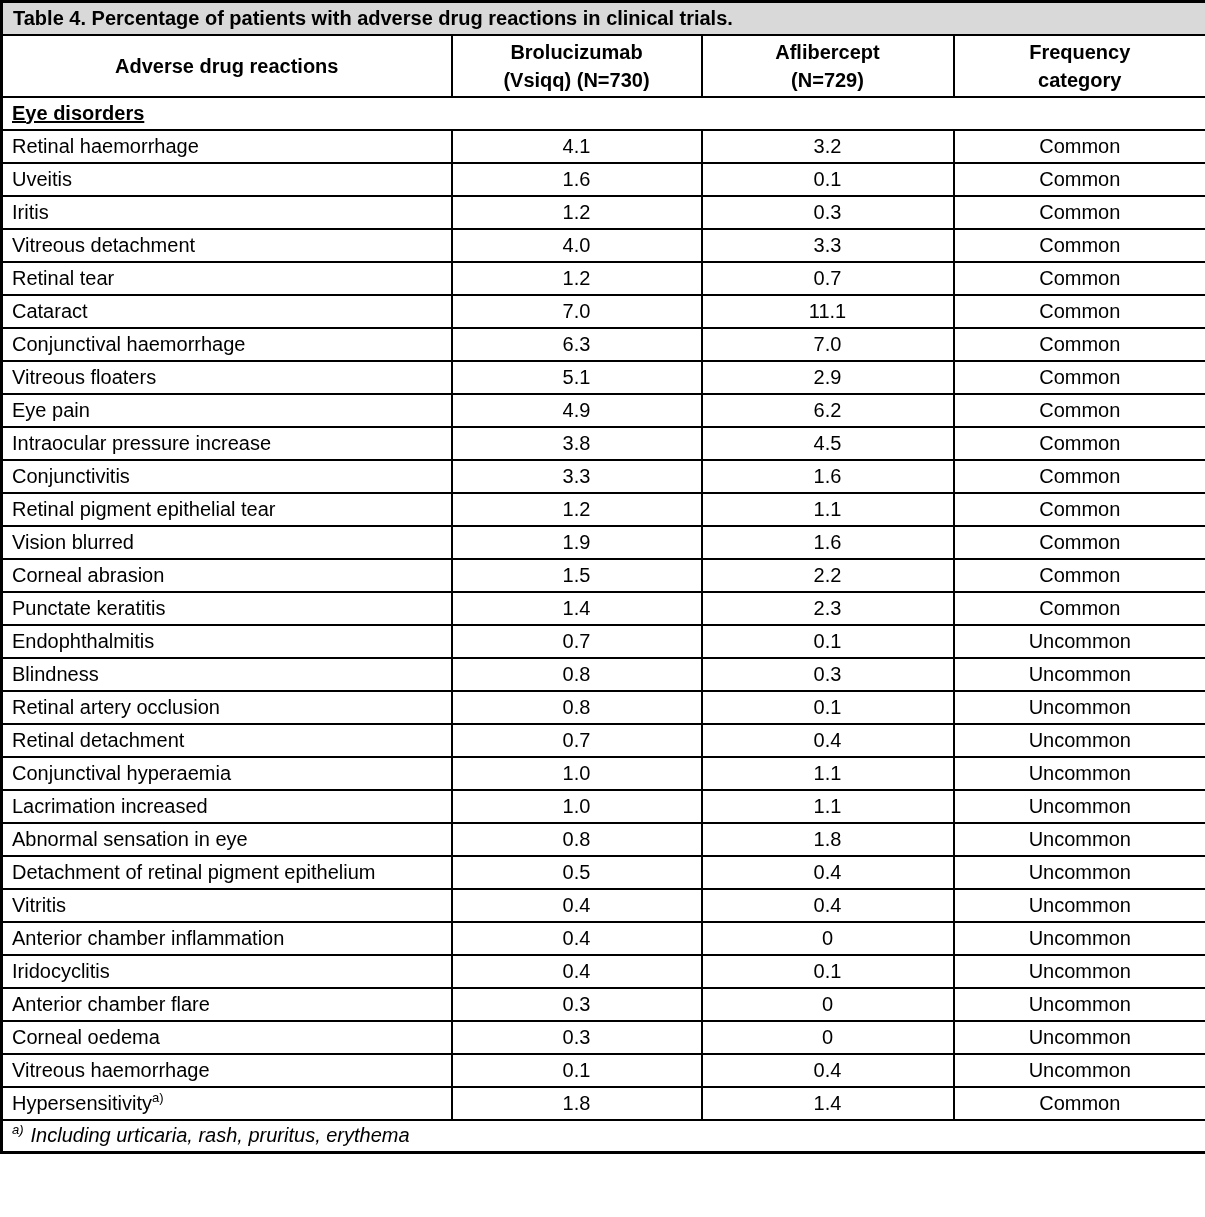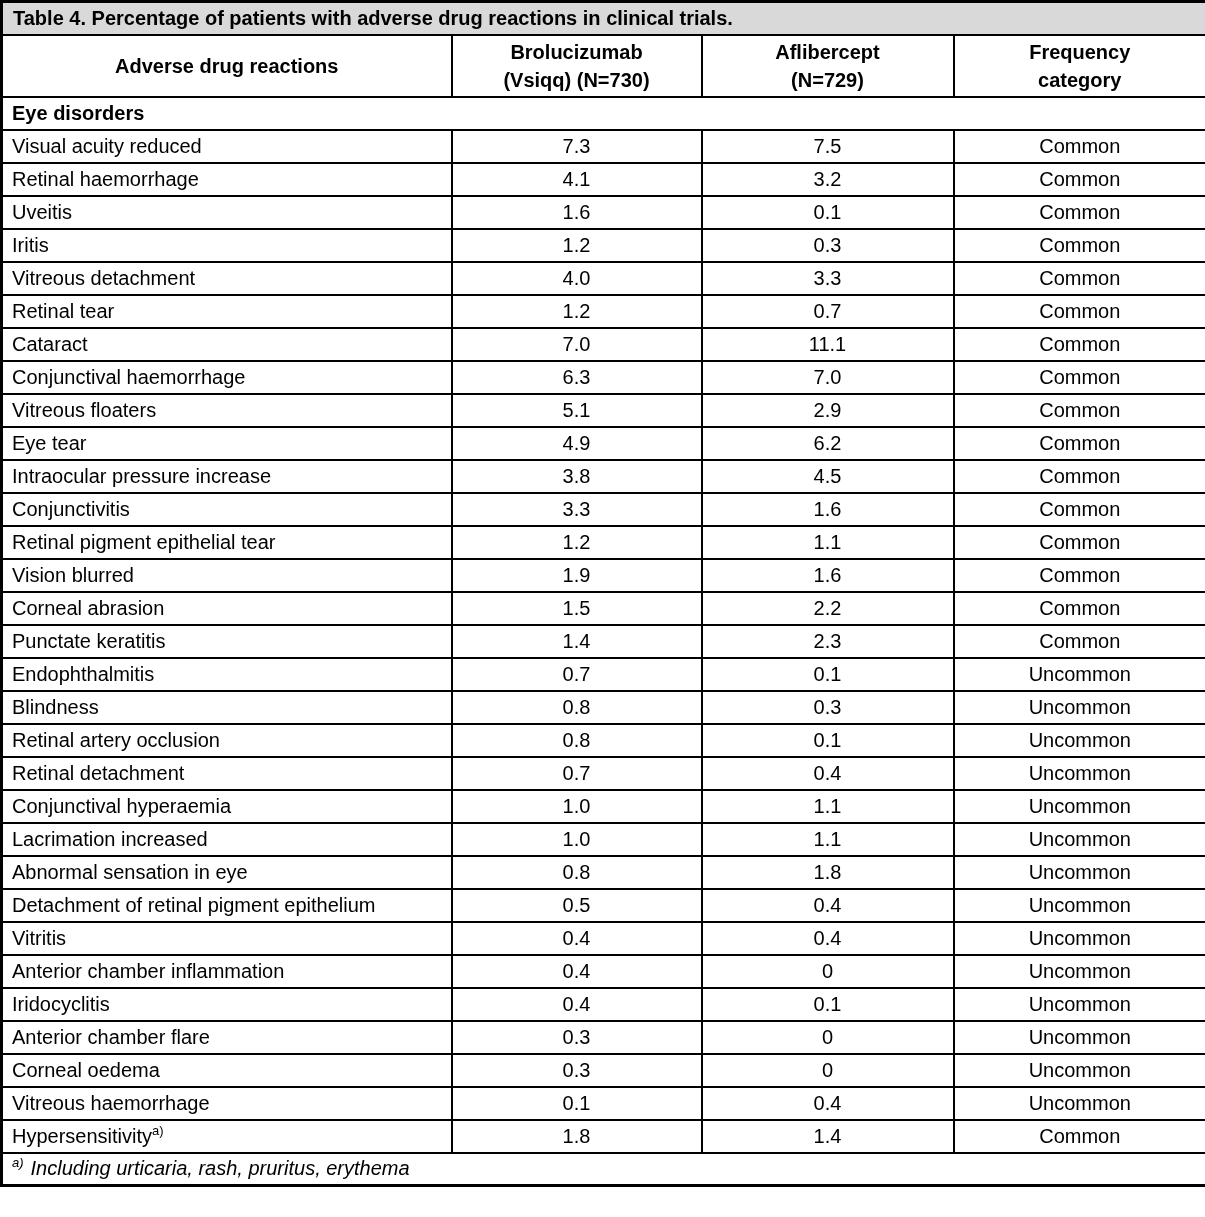--- a/index.html
+++ b/index.html
@@ -50,20 +50,21 @@
   th.reaction-head {
     text-align: left;
     padding: 0 9px;
   }
 
   tr.section-row { height: 33px; }
   td.section-cell {
     font-weight: bold;
     text-align: left;
     padding: 0 9px;
+    text-decoration: underline;
   }
 
   tr.data-row { height: 33px; }
   td.reaction-cell {
     text-align: left;
     padding: 0 9px;
   }
   td.value-cell {
     text-align: center;
     padding: 0 4px;
@@ -114,26 +115,20 @@
           <div>Frequency</div>
           <div>category</div>
         </th>
       </tr>
     </thead>
     <tbody id="table-body">
         <tr class="section-row">
           <td colspan="4" class="section-cell">Eye disorders</td>
         </tr>
         <tr class="data-row">
-          <td class="reaction-cell"><span>Visual acuity reduced</span></td>
-          <td class="value-cell">7.3</td>
-          <td class="value-cell">7.5</td>
-          <td class="value-cell">Common</td>
-        </tr>
-        <tr class="data-row">
           <td class="reaction-cell"><span>Retinal haemorrhage</span></td>
           <td class="value-cell">4.1</td>
           <td class="value-cell">3.2</td>
           <td class="value-cell">Common</td>
         </tr>
         <tr class="data-row">
           <td class="reaction-cell"><span>Uveitis</span></td>
           <td class="value-cell">1.6</td>
           <td class="value-cell">0.1</td>
           <td class="value-cell">Common</td>
@@ -168,21 +163,21 @@
           <td class="value-cell">7.0</td>
           <td class="value-cell">Common</td>
         </tr>
         <tr class="data-row">
           <td class="reaction-cell"><span>Vitreous floaters</span></td>
           <td class="value-cell">5.1</td>
           <td class="value-cell">2.9</td>
           <td class="value-cell">Common</td>
         </tr>
         <tr class="data-row">
-          <td class="reaction-cell"><span>Eye tear</span></td>
+          <td class="reaction-cell"><span>Eye pain</span></td>
           <td class="value-cell">4.9</td>
           <td class="value-cell">6.2</td>
           <td class="value-cell">Common</td>
         </tr>
         <tr class="data-row">
           <td class="reaction-cell"><span>Intraocular pressure increase</span></td>
           <td class="value-cell">3.8</td>
           <td class="value-cell">4.5</td>
           <td class="value-cell">Common</td>
         </tr>

